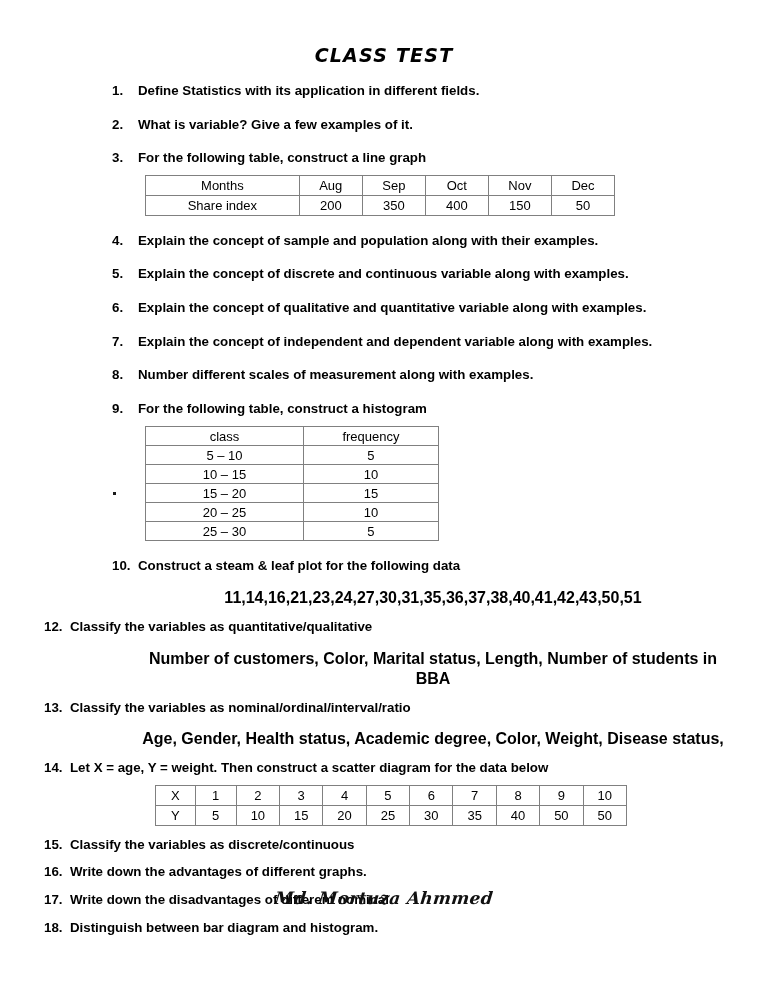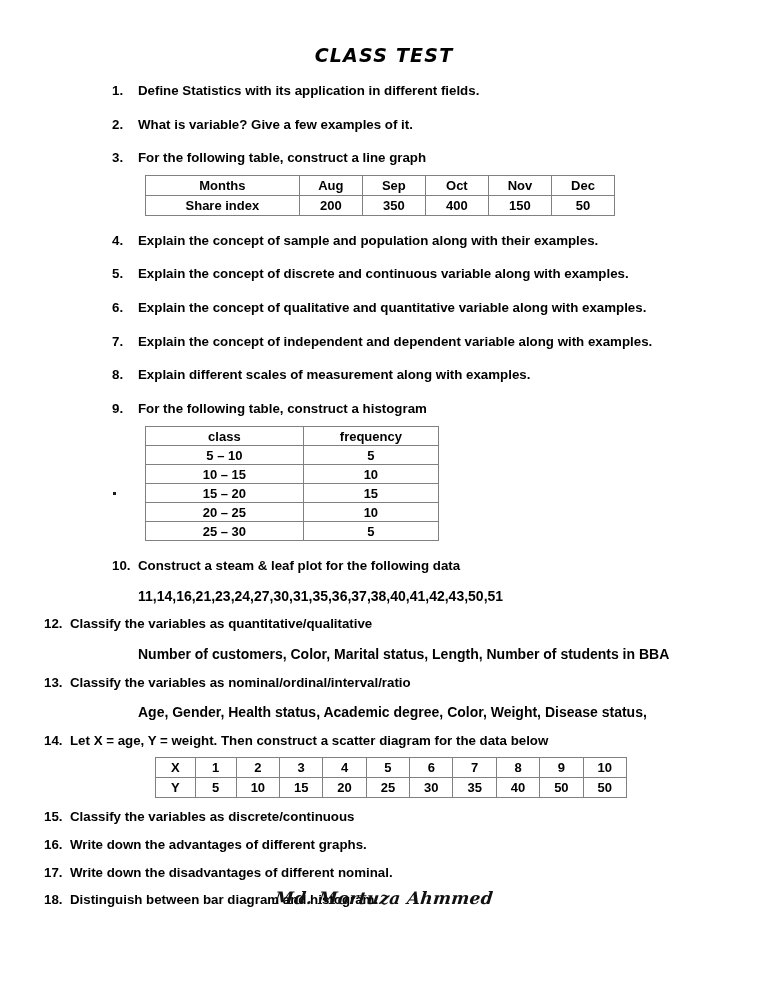--- a/index.html
+++ b/index.html
@@ -56,23 +56,24 @@
   }
   .qtext {
     flex: 1 1 auto;
     font-weight: bold;
     font-size: 13.3px;
   }
   .subline {
     padding-left: 138px;
     padding-right: 40px;
     margin-top: 13px;
-    font-size: 14px;
+    font-size: 16px;
     font-weight: bold;
     line-height: 1.25;
+    text-align: center;
   }
 
   
   .tight { margin-top: 11px; padding-left: 44px; }
 
   
   .stray-dot {
     position: absolute;
     left: 113px;
     top: 492px;
@@ -87,21 +88,21 @@
     font-size: 13px;
     font-weight: bold;
     background: #ffffff;
   }
   table.dtable td {
     border: 1px solid #808080;
     text-align: center;
     padding: 1px 4px;
     height: 17px;
     white-space: nowrap;
-    font-weight: bold;
+    font-weight: normal;
   }
 
   
   .wrap-share { padding-left: 145px; margin-top: 8px; }
   table.share-table { width: 470px; }
   table.share-table td.lbl { width: 130px; }
   table.share-table td.val { width: 48px; }
 
   
   .wrap-freq { padding-left: 145px; margin-top: 9px; }
@@ -186,21 +187,21 @@
   <div class="qrow">
     <span class="qnum">6.</span>
     <span class="qtext">Explain the concept of qualitative and quantitative variable along with examples.</span>
   </div>
   <div class="qrow">
     <span class="qnum">7.</span>
     <span class="qtext">Explain the concept of independent and dependent variable along with examples.</span>
   </div>
   <div class="qrow">
     <span class="qnum">8.</span>
-    <span class="qtext">Explain different scales of measurement along with examples.</span>
+    <span class="qtext">Number different scales of measurement along with examples.</span>
   </div>
   <div class="qrow">
     <span class="qnum">9.</span>
     <span class="qtext">For the following table, construct a histogram</span>
   </div>
 
   <div class="wrap-freq">
     <table class="dtable freq-table">
       <tbody>
         <tr>

